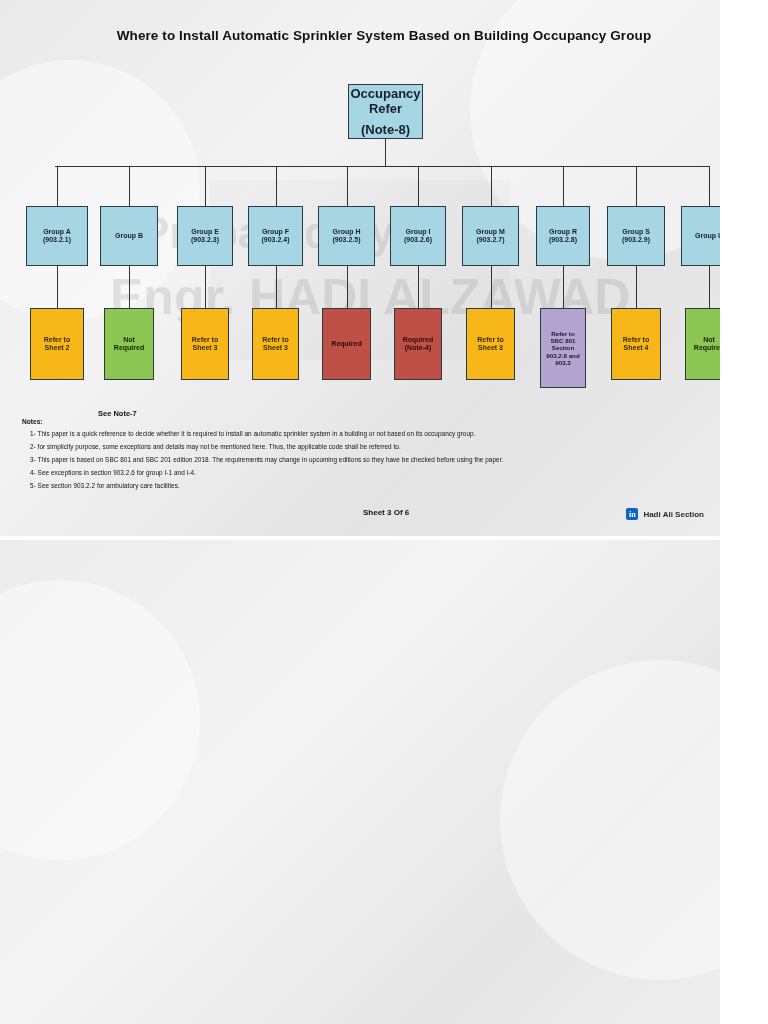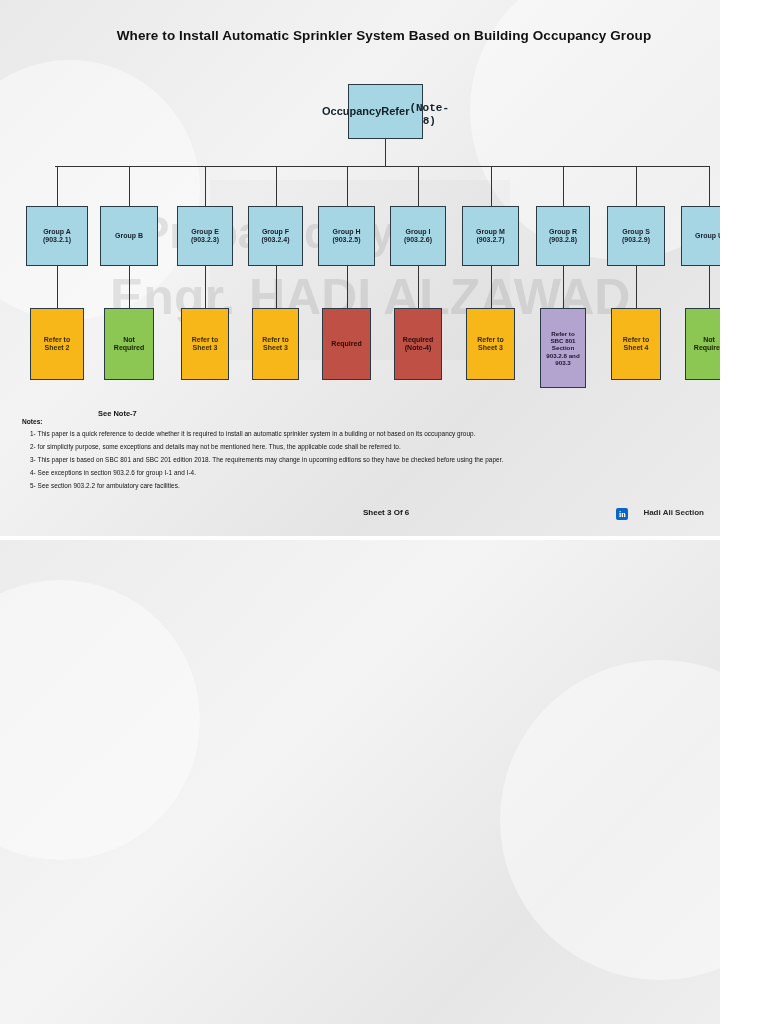--- a/index.html
+++ b/index.html
@@ -36,41 +36,41 @@
   
   .ln{position:absolute;background:#333;}
   .lnv{width:1px;}
   .lnh{height:1px;}
 
   
   .notes{position:absolute;left:22px;top:418px;width:640px;}
   .notes-h{font-size:6.6px;font-weight:bold;color:#111;margin-bottom:5px;}
   .note{font-size:6.4px;color:#111;margin:0 0 6px 8px;letter-spacing:.05px;}
   .sheetlbl{position:absolute;left:363px;top:508px;font-size:8px;font-weight:bold;color:#111;}
-  .credit{position:absolute;right:16px;top:508px;display:flex;gap:15px;margin-left:29px;}
+  .credit{position:absolute;right:16px;top:508px;display:flex;align-items:center;gap:5px;margin-left:29px;}
   .li-icon{width:12px;height:12px;background:#0a66c2;color:#fff;border-radius:2px;font-size:8px;font-weight:bold;display:flex;align-items:center;justify-content:center;font-family:"Liberation Serif",serif;}
   .credit-name{font-size:8px;font-weight:bold;color:#2a2a2a;}
 </style>
 </head>
 <body>
 
 <div class="page page1">
   <div class="bgcircle" style="left:-60px;top:60px;width:260px;height:260px;"></div>
   <div class="bgcircle" style="left:470px;top:-40px;width:300px;height:300px;"></div>
   <div class="bgsquare" style="left:210px;top:180px;width:300px;height:180px;"></div>
 
   <div class="title title1">Where to Install Automatic Sprinkler System Based on Building Occupancy Group</div>
 
   <div class="wm wm1">Prepared by</div>
   <div class="wm wm2">Engr. HADI ALZAWAD</div>
 
-  <div class="node blue" style="left:348px;top:84px;width:75px;height:55px;font-size:11px;flex-direction:row;">
+  <div class="node blue" style="left:348px;top:84px;width:75px;height:55px;font-size:13px;flex-direction:column;">
     <span>Occupancy</span>
     <span>Refer</span>
-    <span style="margin-top:6px;font-family:Liberation Mono, monospace;">(Note-8)</span>
+    <span style="margin-top:6px;">(Note-8)</span>
   </div>
 
   <div class="ln lnv" style="left:385px;top:139px;height:27px;"></div>
   <div class="ln lnh" style="left:55px;top:166px;width:655px;"></div>
 
   <div id="tree-drops">
       <div class="ln lnv" style="left: 57px; top: 166px; height: 40px;"></div>
       <div class="ln lnv" style="left: 129px; top: 166px; height: 40px;"></div>
       <div class="ln lnv" style="left: 205px; top: 166px; height: 40px;"></div>
       <div class="ln lnv" style="left: 275.5px; top: 166px; height: 40px;"></div>

